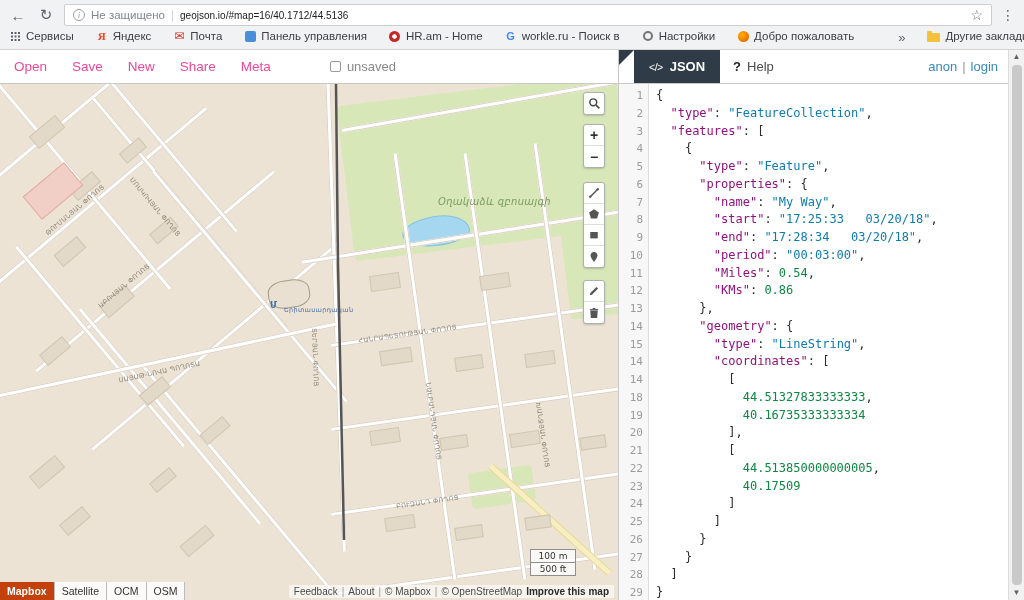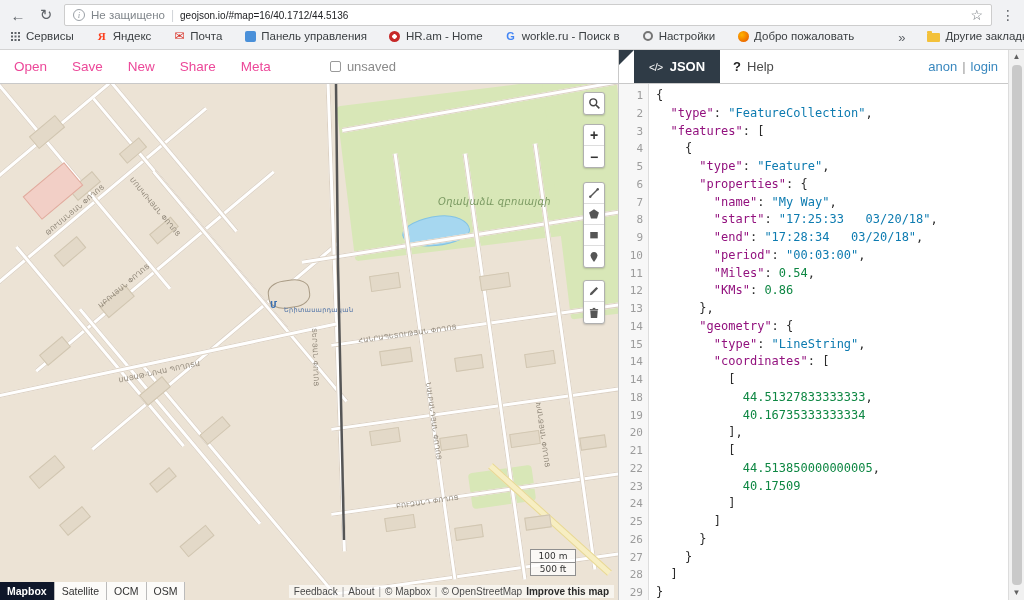--- a/index.html
+++ b/index.html
@@ -56,21 +56,21 @@
   .route{position:absolute;left:0;top:0}
 
   .ctl{position:absolute;left:583px;width:22px;background:#fff;border:1px solid #b0b0b0;border-radius:3px;box-shadow:0 1px 2px rgba(0,0,0,.18)}
   .ctl-btn{height:21px;display:flex;align-items:center;justify-content:center;border-bottom:1px solid #ddd;color:#333;font-size:14px;font-weight:bold;cursor:pointer}
   .ctl-btn:last-child{border-bottom:none}
   .scale{position:absolute;right:42px;bottom:24px;width:46px;font-family:"DejaVu Sans",sans-serif}
   .scale div{background:rgba(255,255,255,.75);border:1px solid #8f8f8f;font-size:9px;color:#333;text-align:center;padding:1px 0}
   .scale div+div{border-top:none}
   .layers{position:absolute;left:0;bottom:0;display:flex;font-size:10.5px}
   .layer{padding:3px 7px;background:rgba(255,255,255,.85);color:#333;border-right:1px solid #bbb;cursor:pointer}
-  .layer.active{background:#0f172a;color:#fff;font-weight:bold}
+  .layer.active{background:#c2410c;color:#fff;font-weight:bold}
   .attrib{position:absolute;right:4px;bottom:2px;font-size:10px;color:#4a4a4a;background:rgba(255,255,255,.6);padding:1px 5px;display:flex;gap:4px;white-space:nowrap}
   .attrib .imp{font-weight:bold;color:#2b2b2b}
   .attrib .asep{color:#999}
 
   
   .right{width:390px;border-left:1px solid #c9c9c9;display:flex;flex-direction:column;background:#fff}
   .tabbar{height:34px;background:#fff;border-bottom:1px solid #c9c9c9;display:flex;align-items:stretch;font-size:13px}
   .collapse{width:0;height:0;border-top:15px solid #2f3b46;border-right:15px solid transparent}
   .tab-json{background:#2f3b46;color:#fff;display:flex;align-items:center;gap:7px;padding:0 15px;font-weight:bold;cursor:pointer}
   .code-ic{font-size:10.5px;letter-spacing:-.5px;font-weight:normal}

